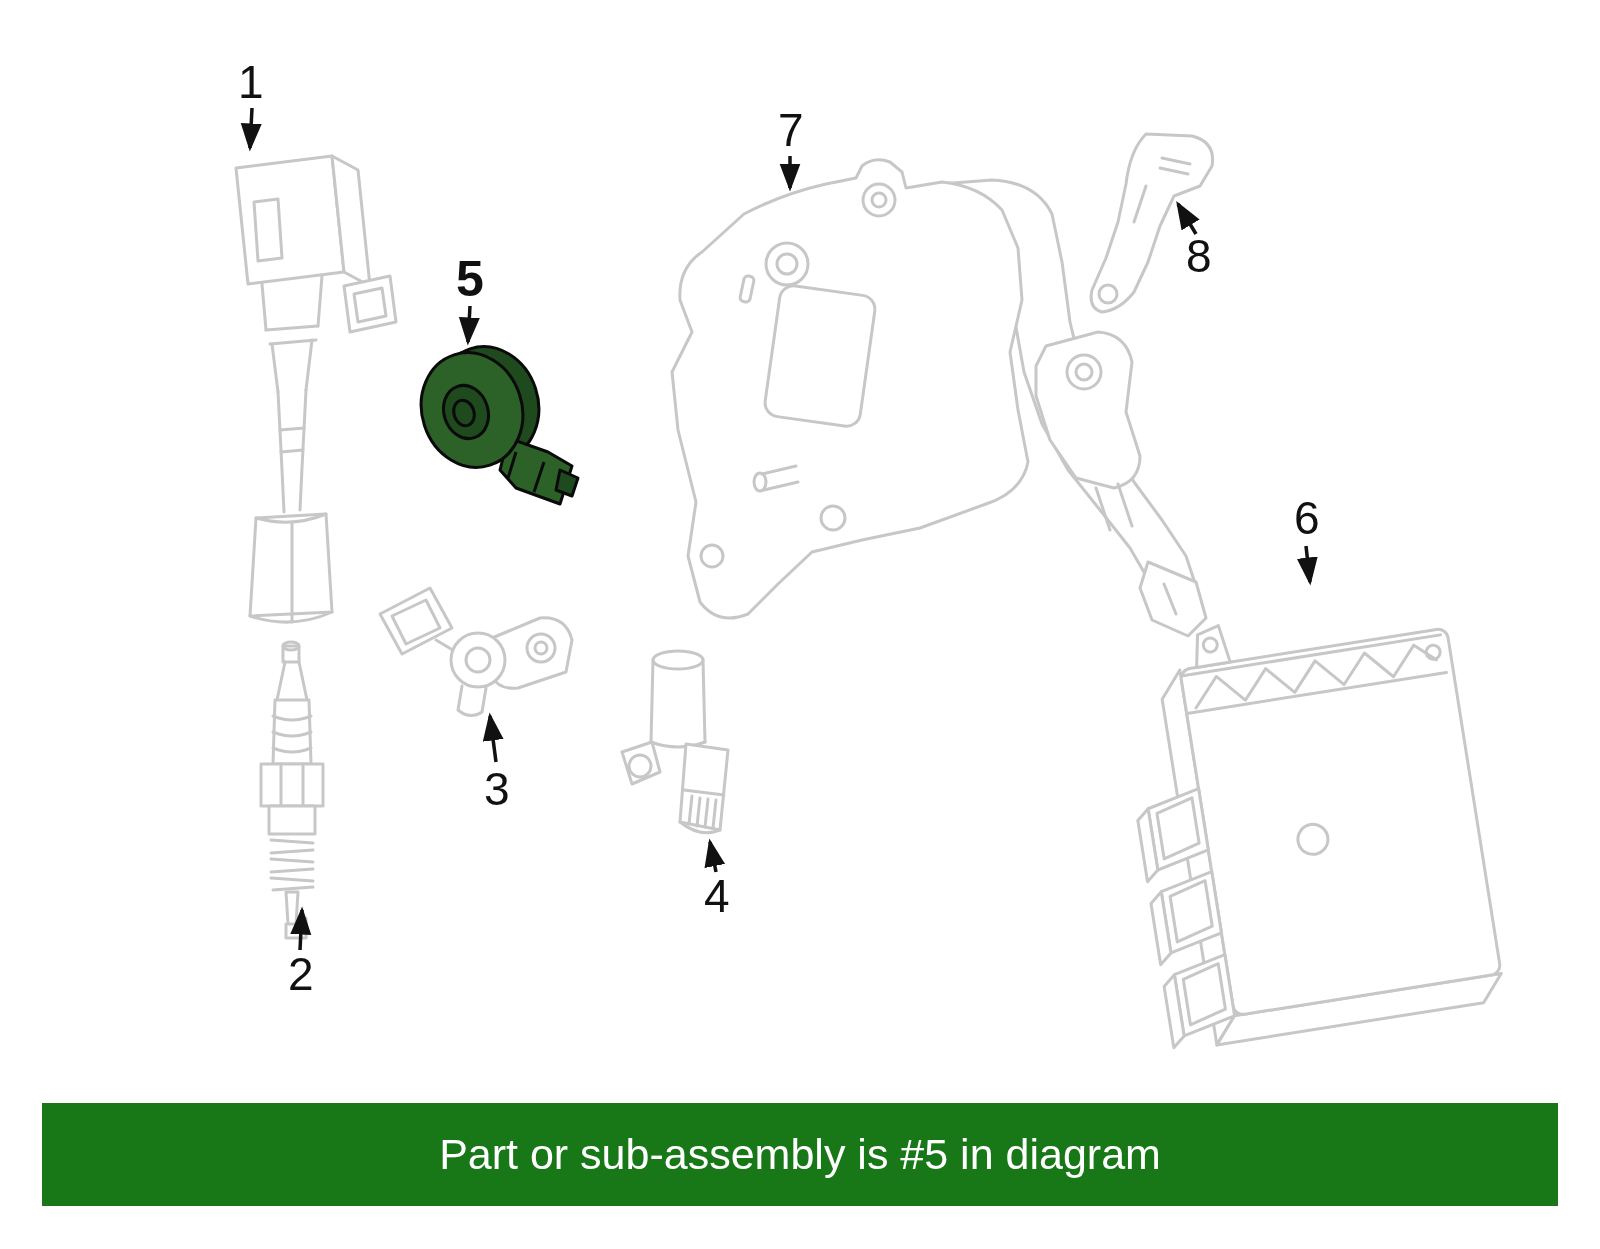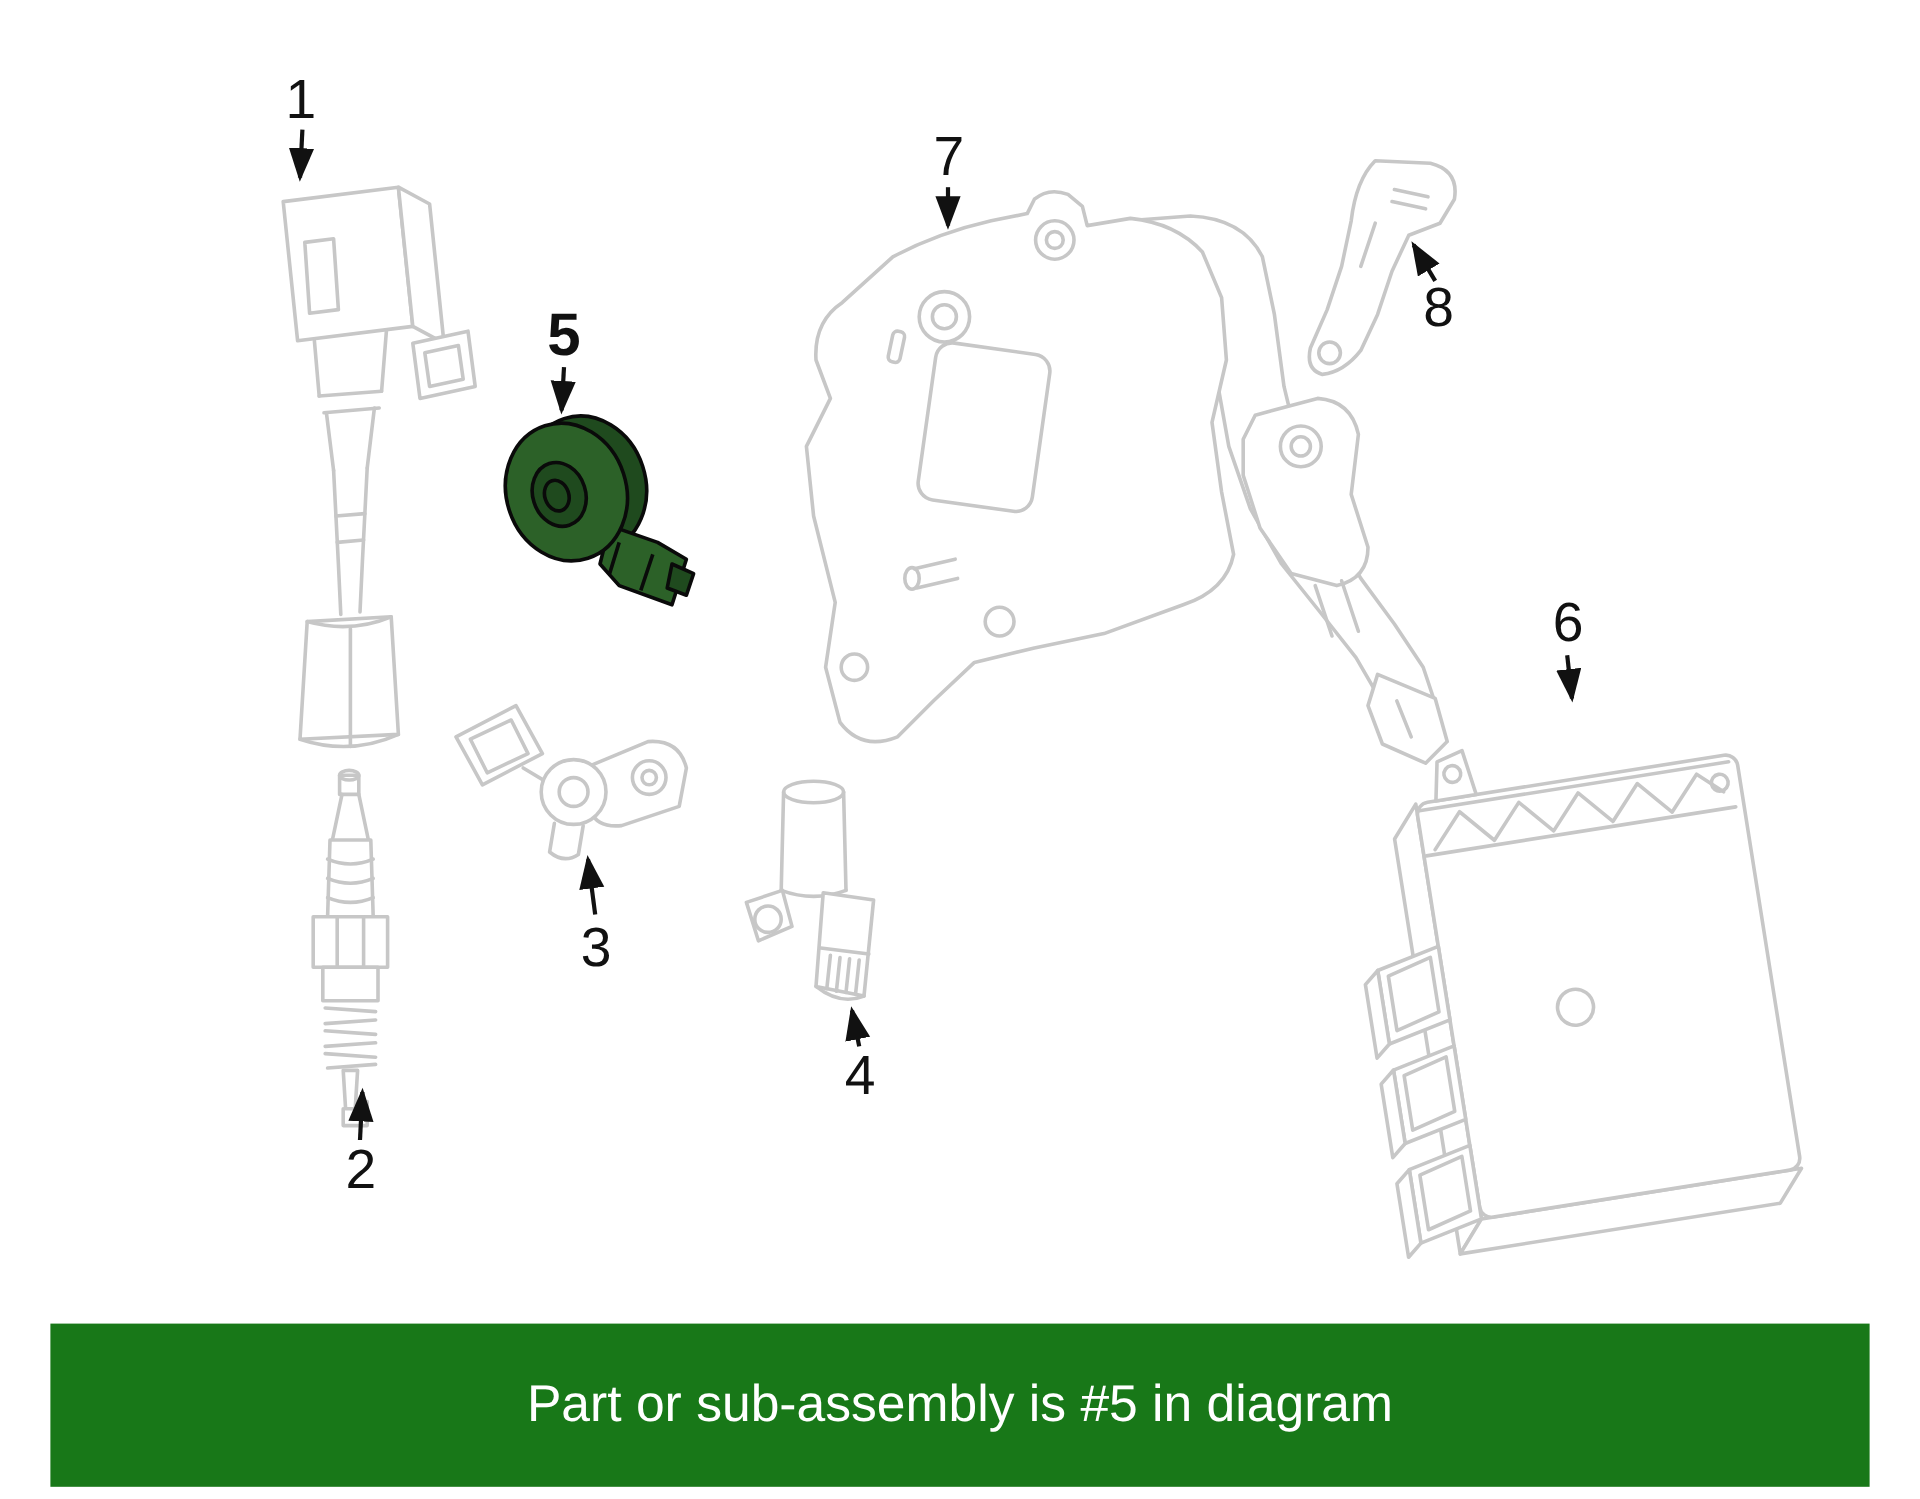--- a/index.html
+++ b/index.html
@@ -19,21 +19,21 @@
   .sk path,.sk polygon,.sk rect,.sk circle,.sk ellipse,.sk line{
     fill:none;stroke:var(--line);stroke-width:3;stroke-linejoin:round;stroke-linecap:round;}
   .sk .fw{fill:#ffffff;}
   
   .gr path,.gr polygon,.gr ellipse,.gr circle{
     stroke:var(--outline);stroke-width:3;stroke-linejoin:round;fill:var(--highlight);}
   .gr .dk{fill:var(--highlight-dark);}
   .label-num{font-family:"Liberation Sans",sans-serif;font-size:46px;fill:var(--label);}
   .label-num.big{font-size:50px;font-weight:700;}
   .arrow{stroke:var(--label);stroke-width:3.5;fill:none;marker-end:url(#arrowhead);}
-  .banner{position:absolute;left:42px;width:1516px;top:1103px;height:136px;
+  .banner{position:absolute;left:42px;width:1516px;top:1103px;height:103px;
           background:var(--banner-bg);color:var(--banner-text);
           display:flex;flex-direction:column;align-items:center;justify-content:center;gap:6px;}
   .banner-line{font-size:43px;line-height:1.2;white-space:nowrap;}
 </style>
 </head>
 <body>
 
 <div class="stage">
 
 <svg width="1600" height="1100" viewBox="0 0 1600 1100">

